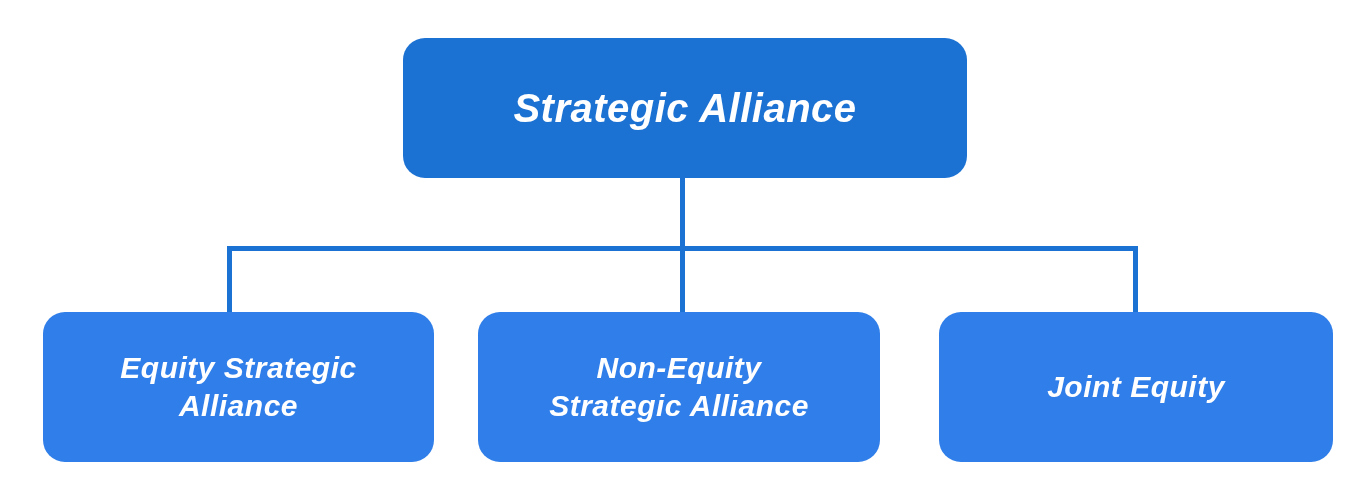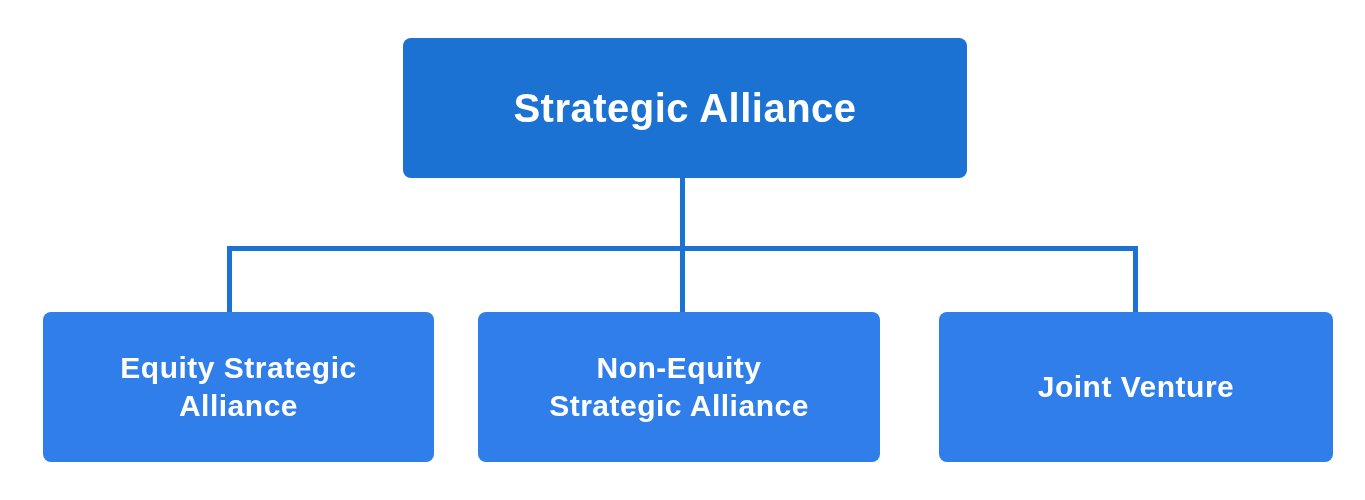--- a/index.html
+++ b/index.html
@@ -16,25 +16,26 @@
     overflow: hidden;
   }
   .node {
     position: absolute;
     display: flex;
     align-items: center;
     justify-content: center;
     text-align: center;
     color: var(--text-color, #ffffff);
     font-weight: bold;
-    border-radius: 8px;
+    border-radius: 22px;
     white-space: pre-line;
     letter-spacing: 0.5px;
     line-height: 1.27;
     box-sizing: border-box;
+    font-style: italic;
   }
   .node.root {
     left: 403px;
     top: 38px;
     width: 564px;
     height: 140px;
     background: var(--root-fill, #1c72d3);
     font-size: 40px;
   }
   .node.child {
@@ -66,15 +67,15 @@
   <div class="connector rail-horizontal"></div>
   <div class="connector branch-left"></div>
   <div class="connector branch-right"></div>
 
   <div class="node child c0">Equity Strategic
 Alliance</div>
 
   <div class="node child c1">Non-Equity
 Strategic Alliance</div>
 
-  <div class="node child c2">Joint Venture</div>
+  <div class="node child c2">Joint Equity</div>
 
 </div>
 
 </body></html>

